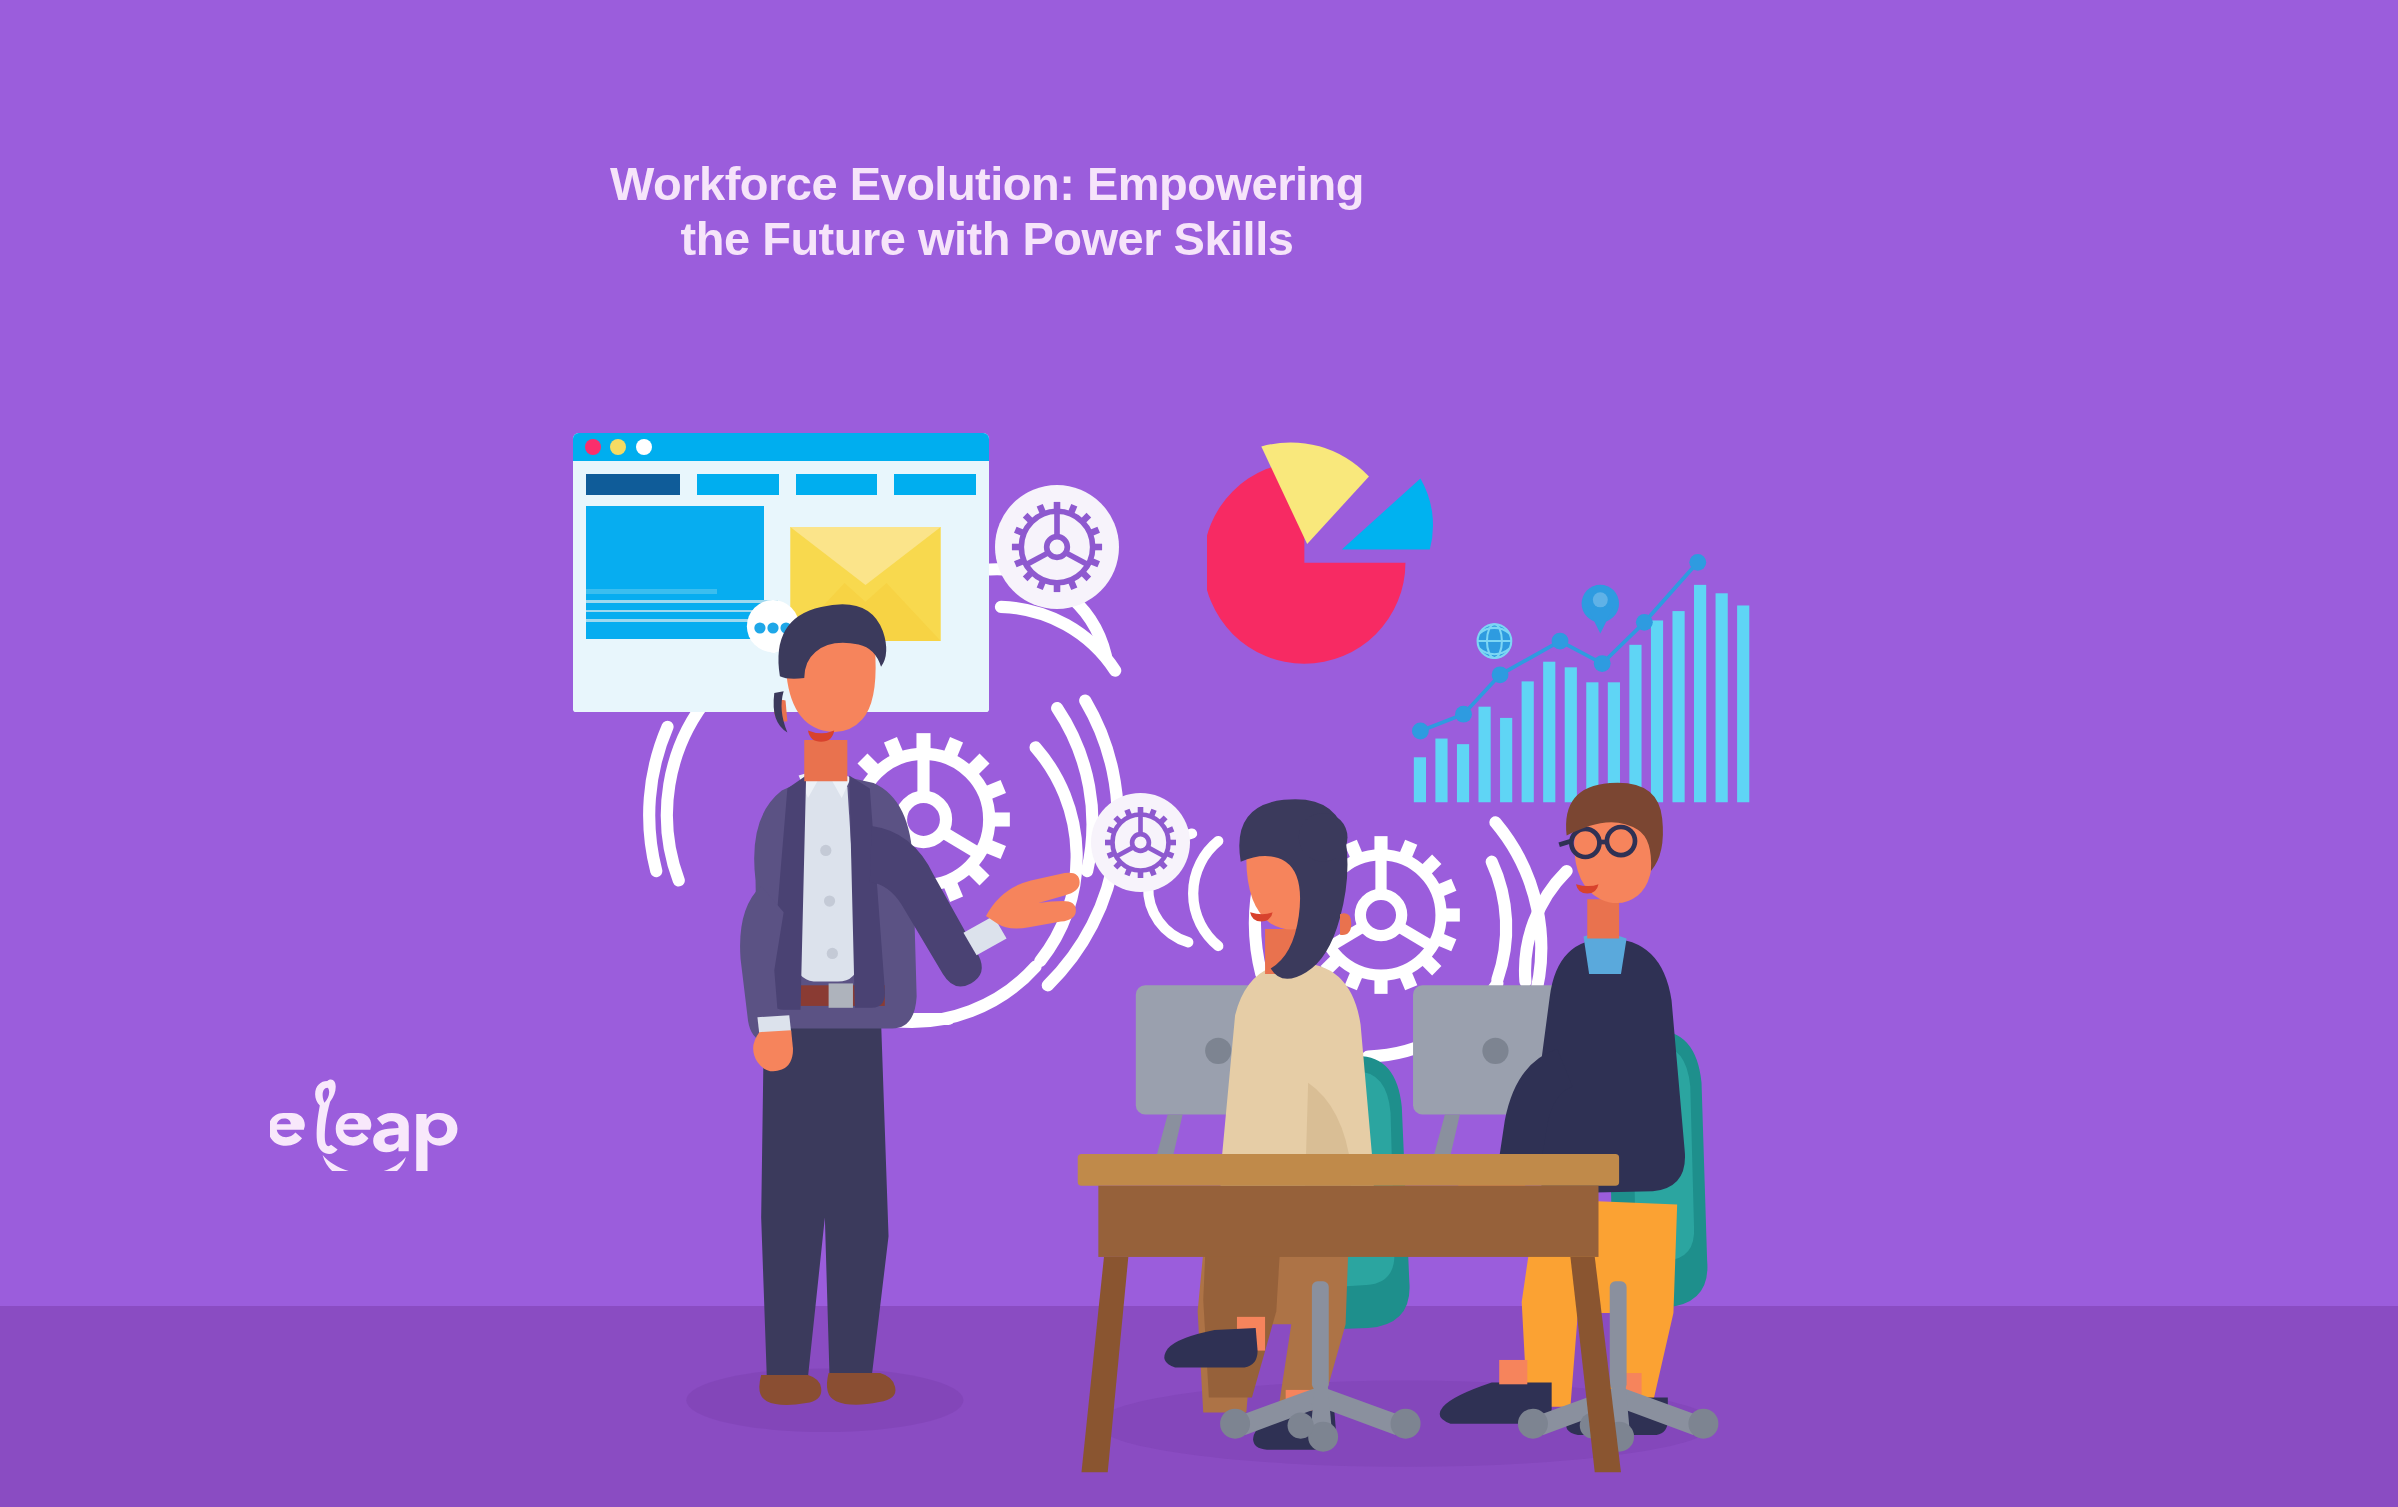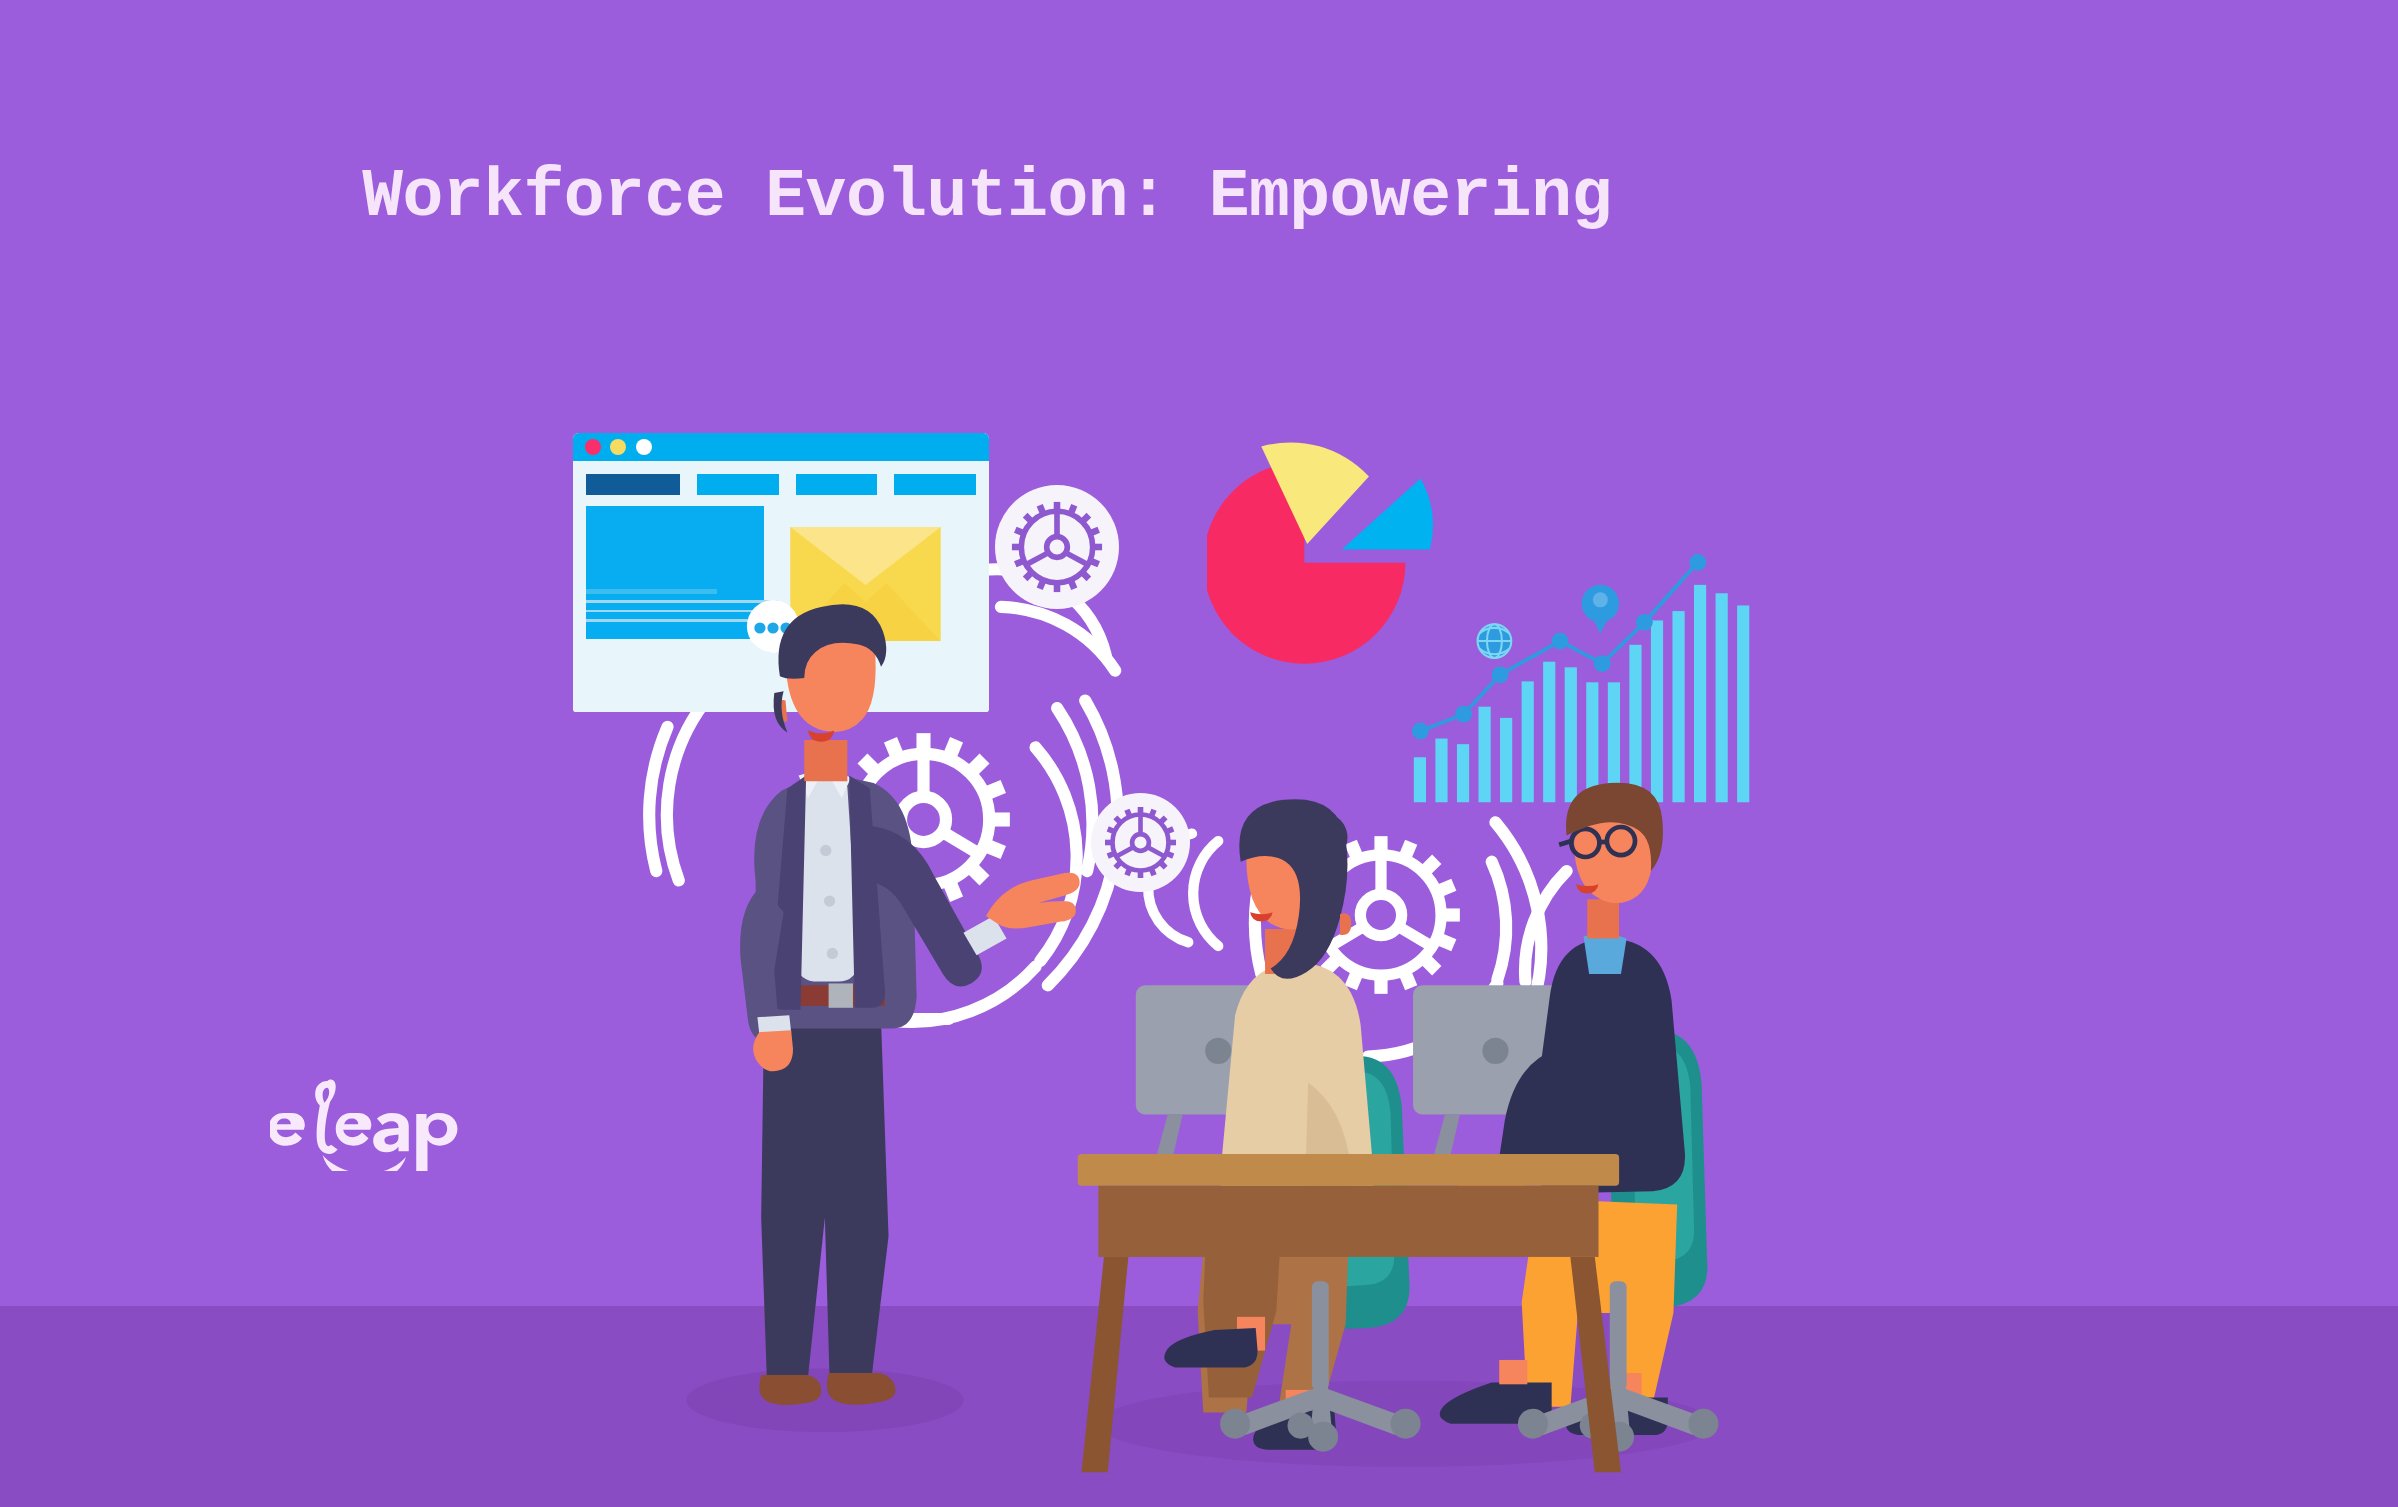--- a/index.html
+++ b/index.html
@@ -12,23 +12,23 @@
   }
   
   #bg-wall{position:absolute;left:0;top:0;width:2399px;height:1306px;background:#9B5DDC;}
   #bg-floor{position:absolute;left:0;top:1306px;width:2399px;height:201px;background:#8A4CC2;}
 
   
   #headline{
     position:absolute;left:0;top:157px;width:1974px;
     text-align:center;
     color:#F6E4FA;
-    font-family:Liberation Mono, monospace;
+    font-family:Liberation Sans, sans-serif;
     font-weight:bold;
-    font-size:68px;
+    font-size:47px;
     line-height:1.17;
     letter-spacing:-0.5px;
   }
   #headline .l2{display:block;}
 
   
   #logo{
     position:absolute;left:270px;top:1068px;
     width:197px;height:103px;
   }
@@ -78,20 +78,21 @@
 </head>
 <body>
 
 <div id="stage">
 
   <div id="bg-wall"></div>
   <div id="bg-floor"></div>
 
   <div id="headline">
     <span class="l1">Workforce Evolution: Empowering</span>
+    <span class="l2">the Future with Power Skills</span>
   </div>
 
   <div id="logo" title="eLeap">
     <svg viewBox="0 0 210 110" width="197" height="103" aria-label="eLeap">
       <g fill="#F8E8FB">
 
         <path d="M14 48c-9 0-16 7-16 17 0 11 8 18 19 18 7 0 13-3 17-8l-7-6c-3 3-6 5-10 5-5 0-9-3-10-8h29c0-1 1-3 1-5 0-8-6-13-14-13h-9zm-7 12c1-4 4-6 8-6s7 2 7 6H7z"></path>
 
         <path d="M61 14c-7 0-13 5-13 14 0 5 2 9 5 12-3 16-4 28-3 38 1 7 4 11 9 13 5 2 10 0 13-4l-7-5c-2 2-4 2-5 0-2-3-2-11-1-21 1-9 3-18 5-25 4-5 6-11 6-16 0-6-4-10-9-6zm2 12c0 4-2 8-5 11-1-2-2-5-2-8 0-5 2-8 5-8 1 0 2 2 2 5z"></path>
 

